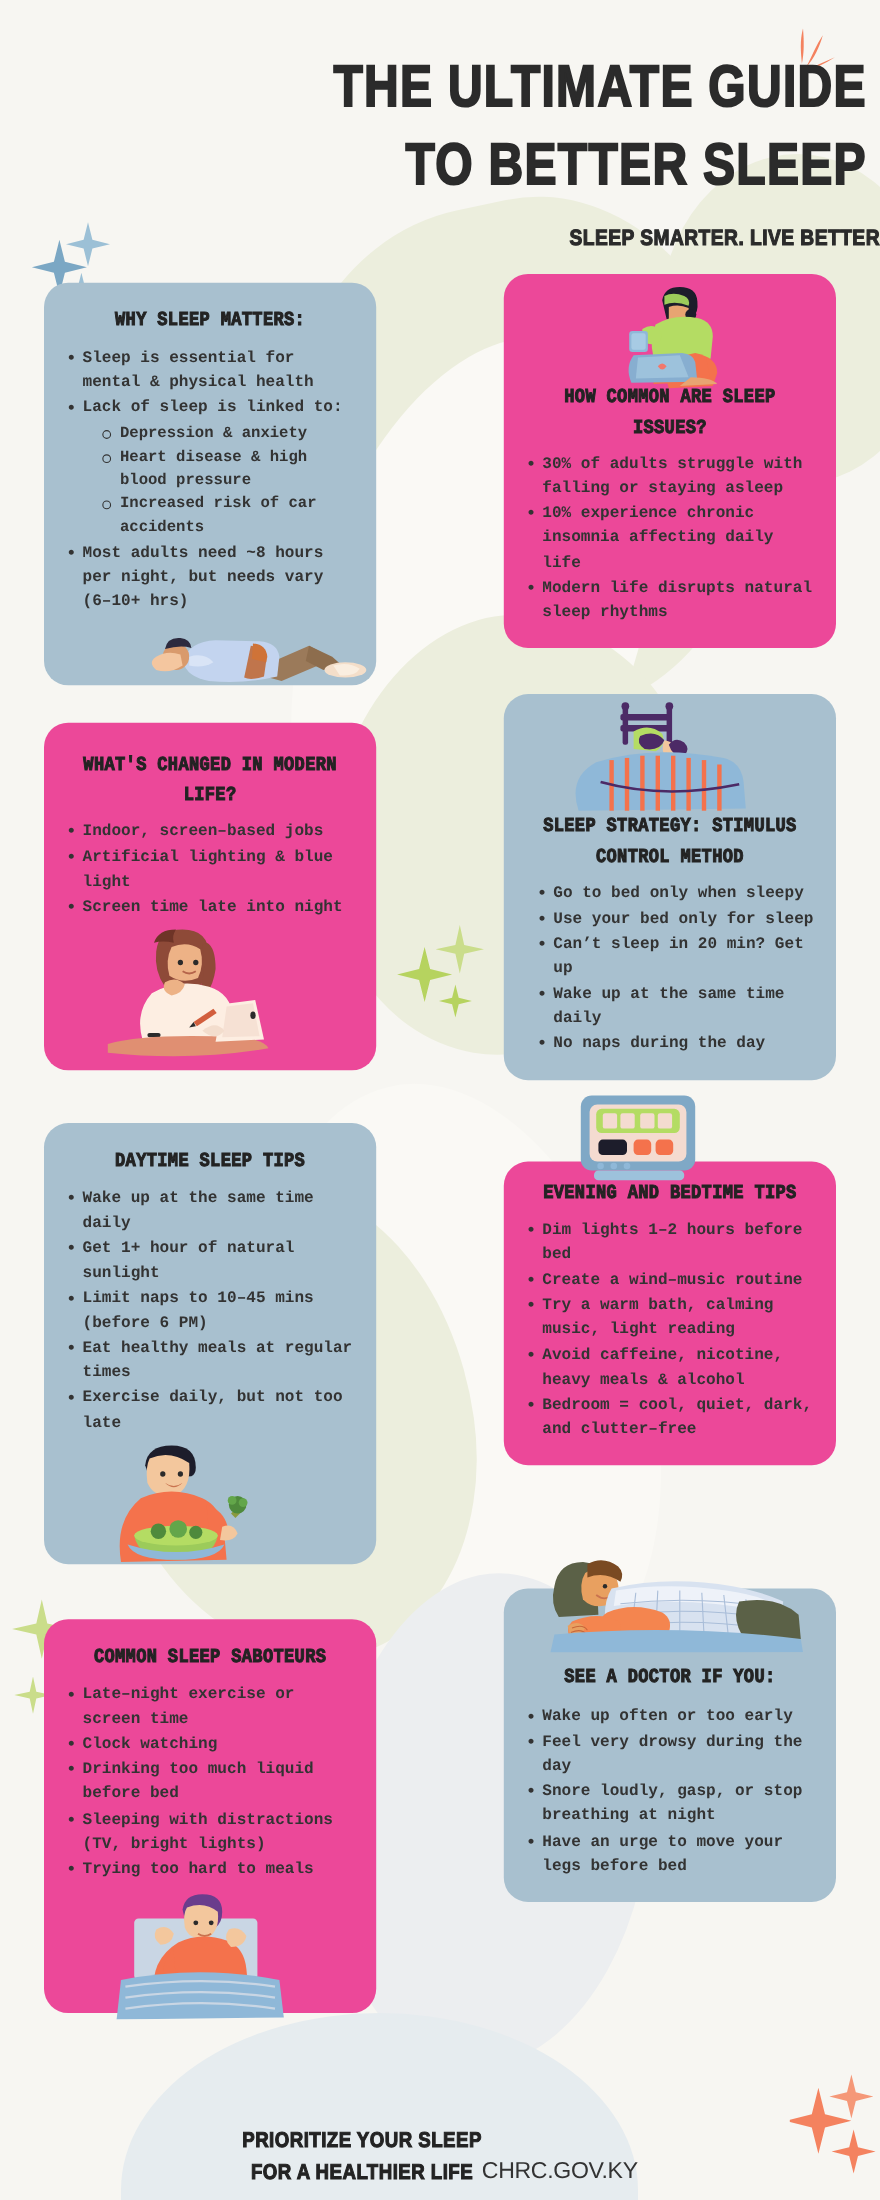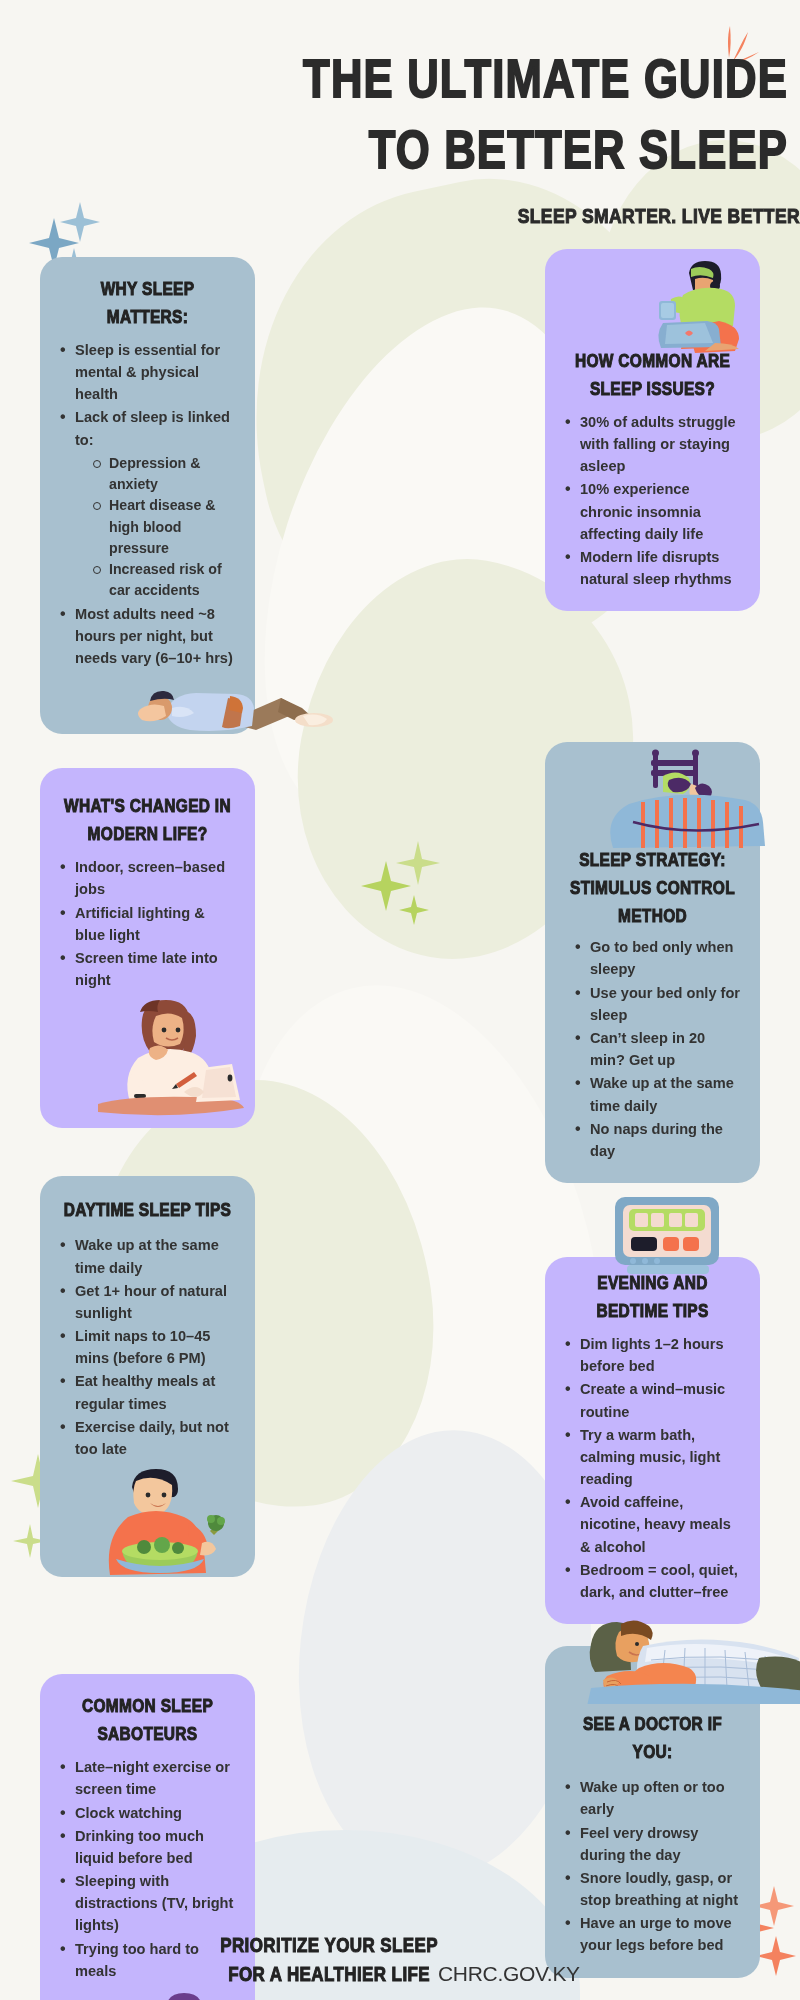--- a/index.html
+++ b/index.html
@@ -73,30 +73,30 @@
   .spark { position:absolute; z-index:3; }
   .spark svg { display:block; }
 
   
   .grid {
     position:relative; z-index:5;
     margin-top:30px;
     padding:0 40px;
   }
   .row { display:flex; gap:18px; align-items:flex-start; }
-  .col { width:215px; }
+  .col { width:302px;font-family:Liberation Mono, monospace; }
   .col-right { margin-left:auto; }
 
   .card {
     border-radius:22px;
     padding:22px 18px 20px 18px;
     position:relative;
   }
   .card.blue { background:#a8c0cf; }
-  .card.pink { background:#c4b5fd; }
+  .card.pink { background:#ec4899; }
 
   .card-title {
     text-align:center; font-weight:bold; color:#232323;
     font-size:15.5px; line-height:1.55; letter-spacing:0.3px;
     transform: scaleY(1.16); transform-origin:center;
     -webkit-text-stroke:0.85px #232323;
     margin-bottom:12px;
   }
 
   ul.bullets { list-style:none; }

